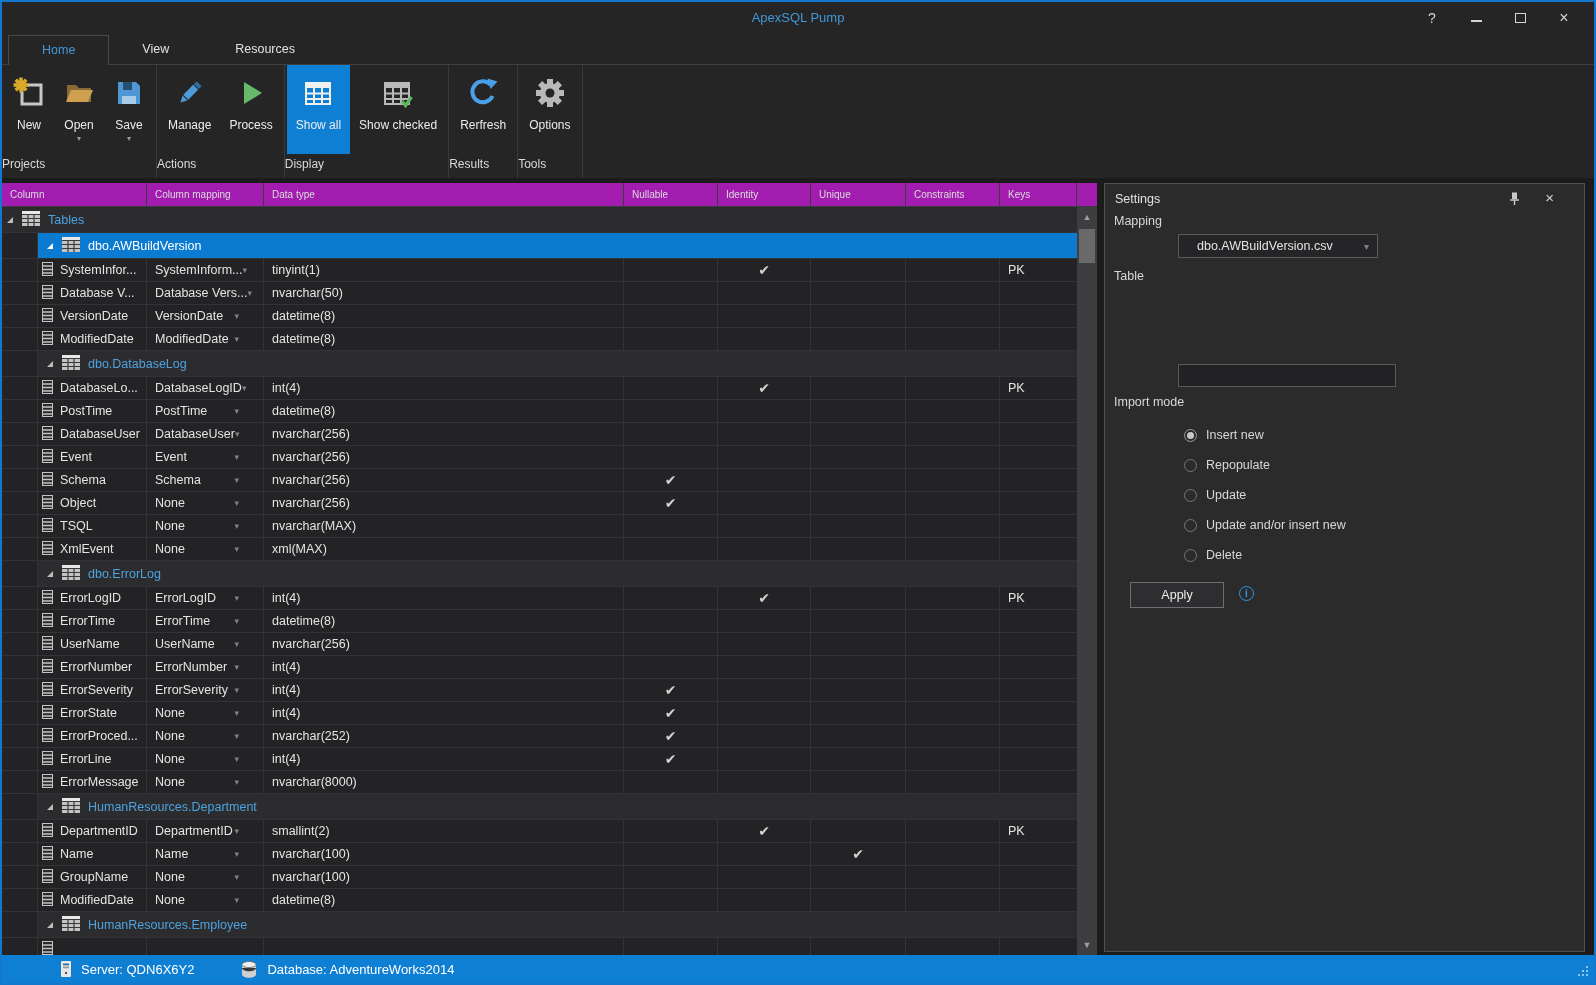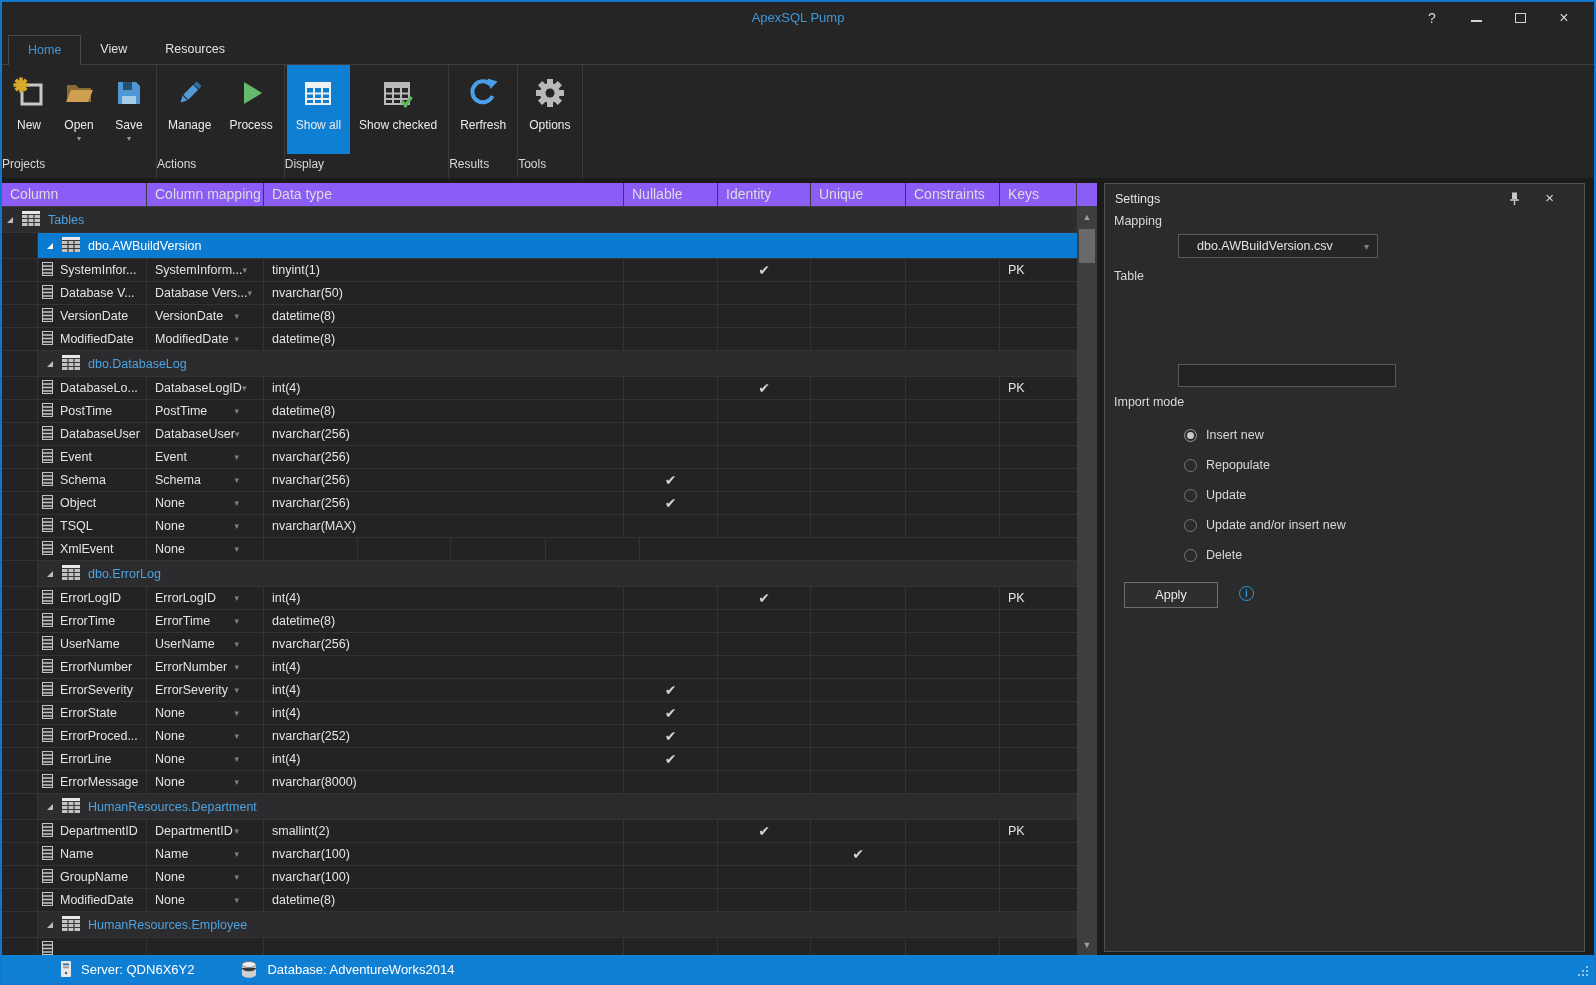--- a/index.html
+++ b/index.html
@@ -12,39 +12,39 @@
     color:#3f97d8;font-size:13px;}
   #wincontrols{position:absolute;right:8px;top:0;height:32px;display:flex;align-items:center;z-index:2;}
   .wctl{width:44px;height:32px;display:flex;align-items:center;justify-content:center;color:#d4d4d4;font-size:14px;}
   .glyph-min{width:11px;height:2px;background:#d4d4d4;margin-top:6px;}
   .glyph-max{width:11px;height:10px;border:1.5px solid #d4d4d4;box-sizing:border-box;}
   .glyph-close{font-size:16px;line-height:16px;}
 
   
   #tabstrip{position:absolute;left:2px;top:34px;right:2px;height:30px;background:#252526;
     display:flex;align-items:flex-end;padding-left:6px;box-sizing:border-box;}
-  .tab{height:29px;line-height:29px;padding:0 19px;font-size:12.5px;color:#e2e2e2;position:relative;}
+  .tab{height:29px;line-height:29px;padding:0 33px;font-size:12.5px;color:#e2e2e2;position:relative;}
   .tab.active{border:1px solid #4a4a4a;border-bottom:none;color:#4296d6;background:#252526;top:1px;z-index:2;}
 
   
   #ribbon{position:absolute;left:2px;top:64px;right:2px;height:114px;background:#252526;
     border-top:1px solid #3f3f41;display:flex;align-items:stretch;box-sizing:border-box;}
   .rgroup{display:flex;flex-direction:column;border-right:1px solid #3a3a3c;}
   .rbuttons{flex:1;display:flex;align-items:stretch;padding:0 2px;}
   .rbtn{display:flex;flex-direction:column;align-items:center;padding:8px 9px 0;cursor:default;}
   .rbtn.active{background:#0f7fd4;}
   .ricon{height:40px;display:flex;align-items:center;justify-content:center;}
   .rlabel{font-size:12px;color:#ececec;margin-top:5px;white-space:nowrap;}
   .rdrop{color:#9a9a9a;font-size:8px;margin-top:3px;line-height:8px;}
   .rgrouplabel{height:24px;line-height:20px;color:#d8d8d8;font-size:12px;}
 
   
   #grid{position:absolute;left:2px;top:183px;width:1095px;height:772px;background:#232325;overflow:hidden;}
-  #grid-header{display:flex;height:24px;background:#8b5cf6;border-bottom:1px solid #3c3c3e;
-    color:#dcdcdc;font-size:14px;box-sizing:border-box;}
+  #grid-header{display:flex;height:24px;background:#a21caf;border-bottom:1px solid #3c3c3e;
+    color:#dcdcdc;font-size:10px;box-sizing:border-box;}
   .hcell{padding-left:8px;line-height:23px;border-right:1px solid #3c3c3e;box-sizing:border-box;
     overflow:hidden;white-space:nowrap;}
   .w-name{width:145px;} .w-map{width:117px;} .w-type{width:360px;} .w-null{width:94px;}
   .w-ident{width:93px;} .w-uniq{width:95px;} .w-constr{width:94px;} .w-keys{width:77px;}
   .w-corner{width:20px;border-right:none;}
 
   #grid-rows{position:absolute;top:24px;left:0;width:1075px;bottom:0;overflow:hidden;}
   .grow{display:flex;height:23px;border-bottom:1px solid #333335;box-sizing:border-box;
     font-size:12.5px;color:#e4e4e4;background:#232325;}
   .gcell{box-sizing:border-box;border-right:1px solid #333335;overflow:hidden;white-space:nowrap;
@@ -90,21 +90,21 @@
     border:1px solid #5a5a5c;box-sizing:border-box;color:#e2e2e2;font-family:inherit;font-size:12.5px;padding:0 6px;}
   #table-radios{position:absolute;left:79px;top:110px;}
   #import-radios{position:absolute;left:79px;top:243px;}
   #table-radios .radio-row{margin-bottom:17px;}
   #import-radios .radio-row{margin-bottom:14px;}
   .radio-row{display:flex;align-items:center;gap:9px;height:16px;}
   .radio{width:13px;height:13px;border-radius:50%;border:1px solid #777779;box-sizing:border-box;
     display:flex;align-items:center;justify-content:center;background:#2b2b2c;}
   .radio-row.selected .radio{border-color:#9d9d9f;}
   .radio-row.selected .radio::after{content:"";width:7px;height:7px;border-radius:50%;background:#c9c9c9;}
-  #apply-button{position:absolute;left:19px;top:398px;width:94px;height:26px;background:#2e2e30;
+  #apply-button{position:absolute;left:25px;top:398px;width:94px;height:26px;background:#2e2e30;
     border:1px solid #6e6e70;color:#ececec;font-size:12.5px;font-family:inherit;}
   #info-icon{position:absolute;left:134px;top:402px;width:15px;height:15px;border-radius:50%;
     border:1.5px solid #2d9ae3;color:#2d9ae3;display:flex;align-items:center;justify-content:center;
     font-size:10px;font-weight:bold;box-sizing:border-box;}
 
   
   #statusbar{position:absolute;left:2px;right:2px;bottom:2px;height:28px;background:#0f7fd4;
     display:flex;align-items:center;color:#fff;font-size:13px;padding-left:58px;box-sizing:border-box;}
   #statusbar .sicon{display:flex;align-items:center;margin-right:9px;}
   #db-icon{margin-left:46px;}
@@ -602,20 +602,23 @@
         <svg width="11" height="14" viewBox="0 0 11 14">
           <rect x="0.5" y="0.5" width="10" height="13" fill="#2a2a2a" stroke="#c4c4c4"></rect>
           <path d="M1 4 h9 M1 7.5 h9 M1 11 h9" stroke="#c4c4c4" stroke-width="1.3"></path>
         </svg>
       </span>
       <span class="cname-text">XmlEvent</span>
     </div>
     <div class="gcell c-map">
       <span class="map-text">None</span>
       <span class="dd">▾</span>
+    </div>
+    <div class="gcell c-type">
+      <span class="type-text">xml(MAX)</span>
     </div>
     <div class="gcell c-null"></div>
     <div class="gcell c-ident"></div>
     <div class="gcell c-uniq"></div>
     <div class="gcell c-constr"></div>
     <div class="gcell c-keys"></div>
   </div>
 
   <div class="grow group">
     <span class="twisty">

